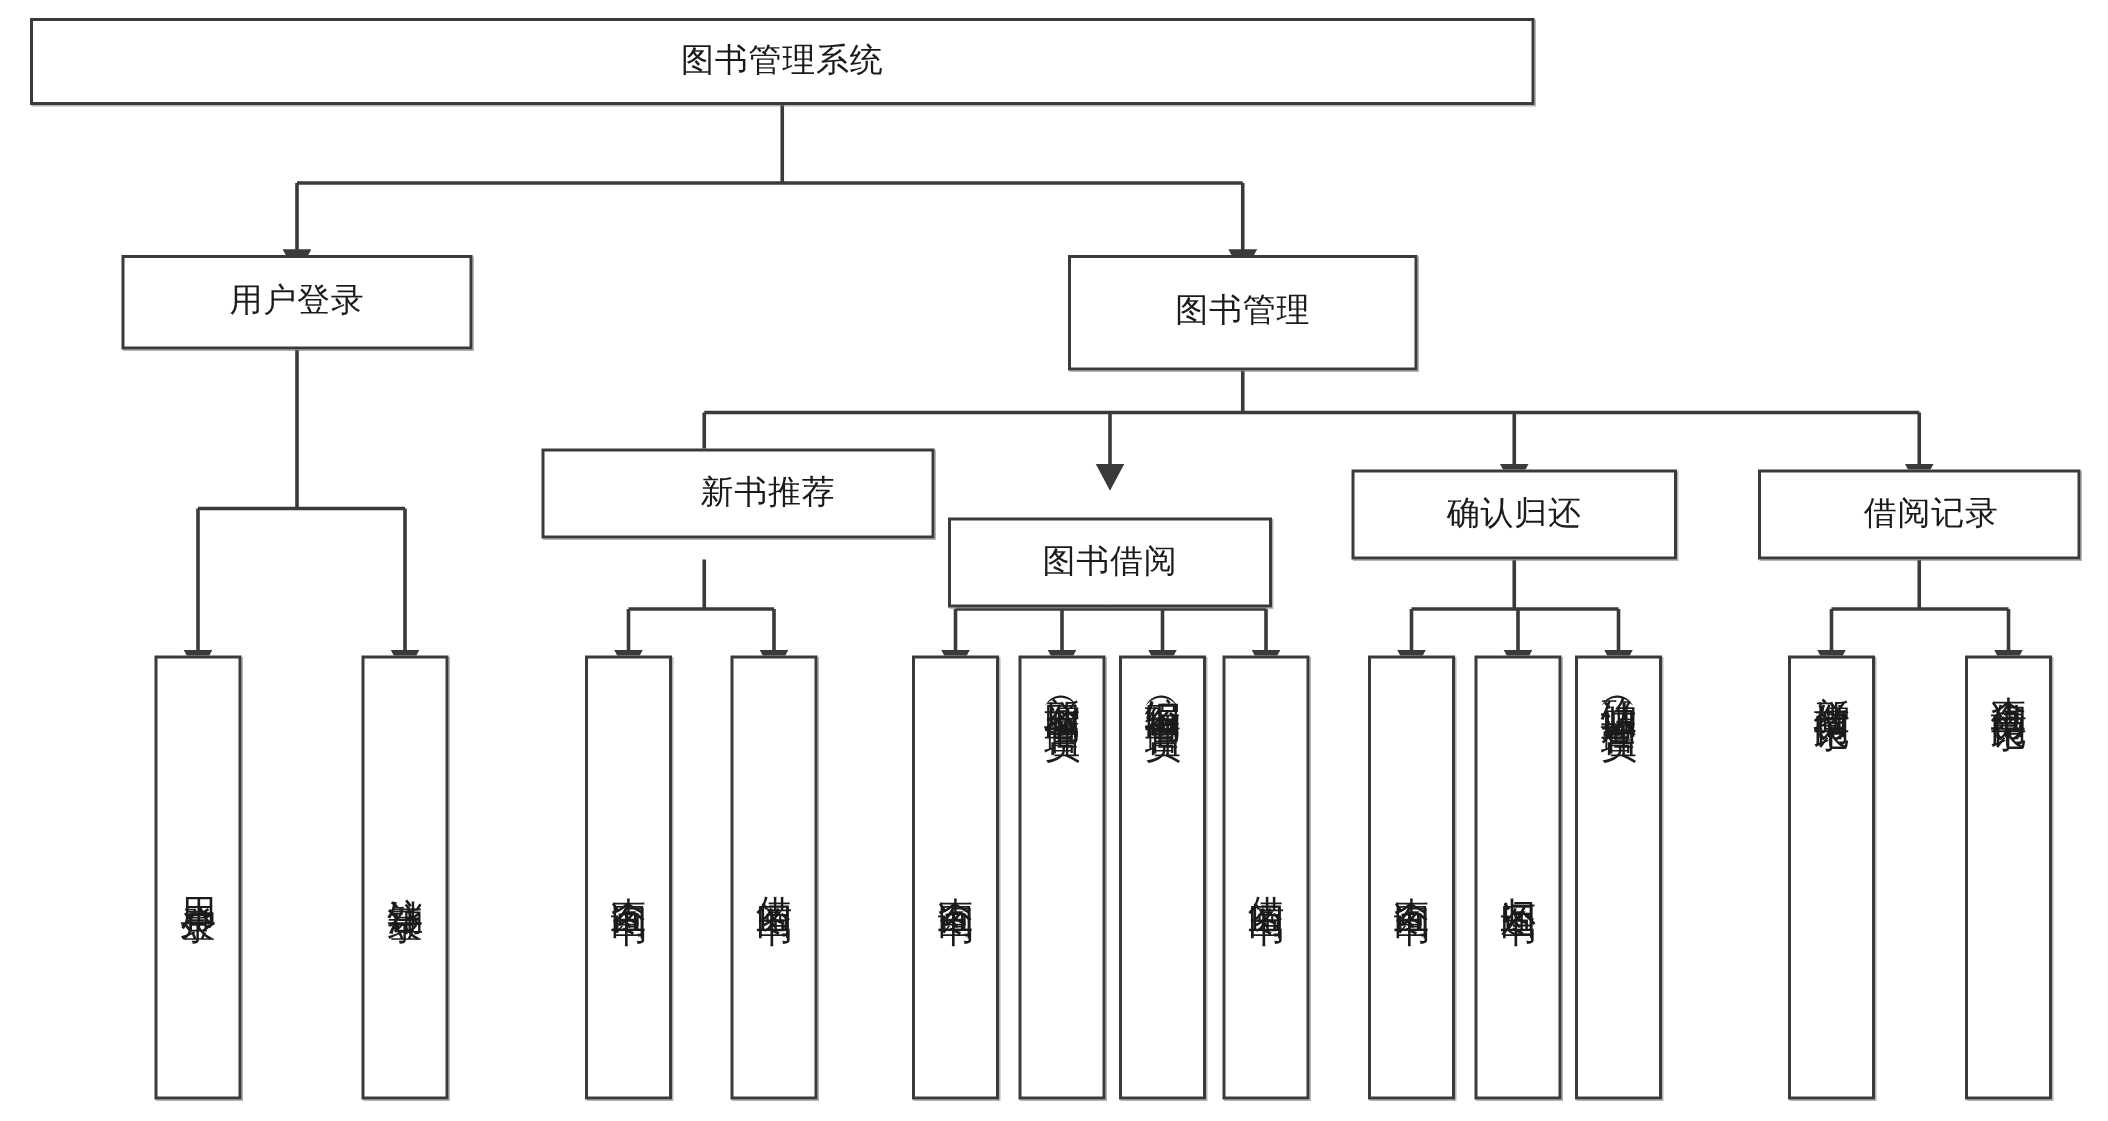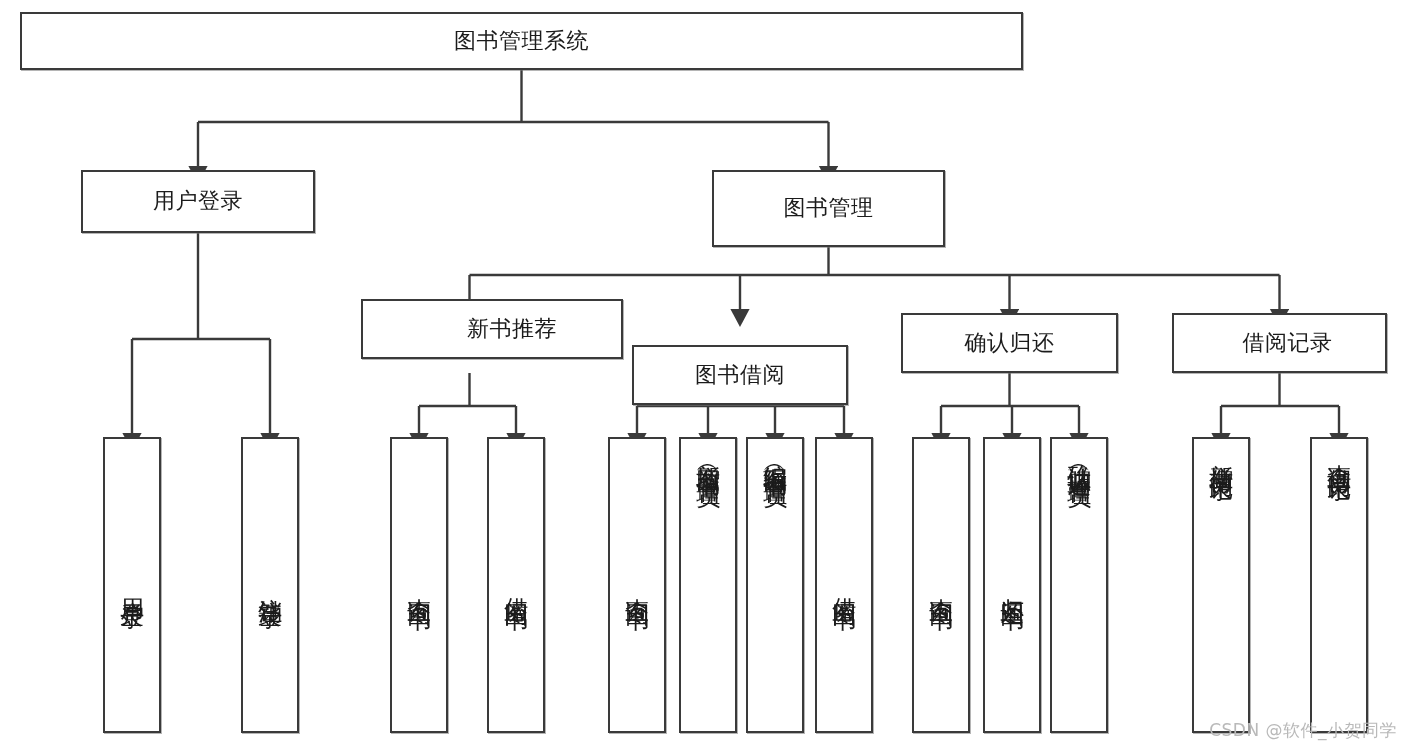--- a/index.html
+++ b/index.html
@@ -174,14 +174,13 @@
         <span class="label">确认归还（管理员）</span>
       </div>
       <div class="node vert" style="left: 1192px; top: 437px; width: 58px; height: 296px;">
         <span class="label">新增借阅记录</span>
       </div>
       <div class="node vert" style="left: 1310px; top: 437px; width: 58px; height: 296px;">
         <span class="label">查询借阅记录</span>
       </div>
     </div>
 
-  <div id="watermark">CSDN @软件_小贺同学</div>
 </div>
 
 </body></html>

